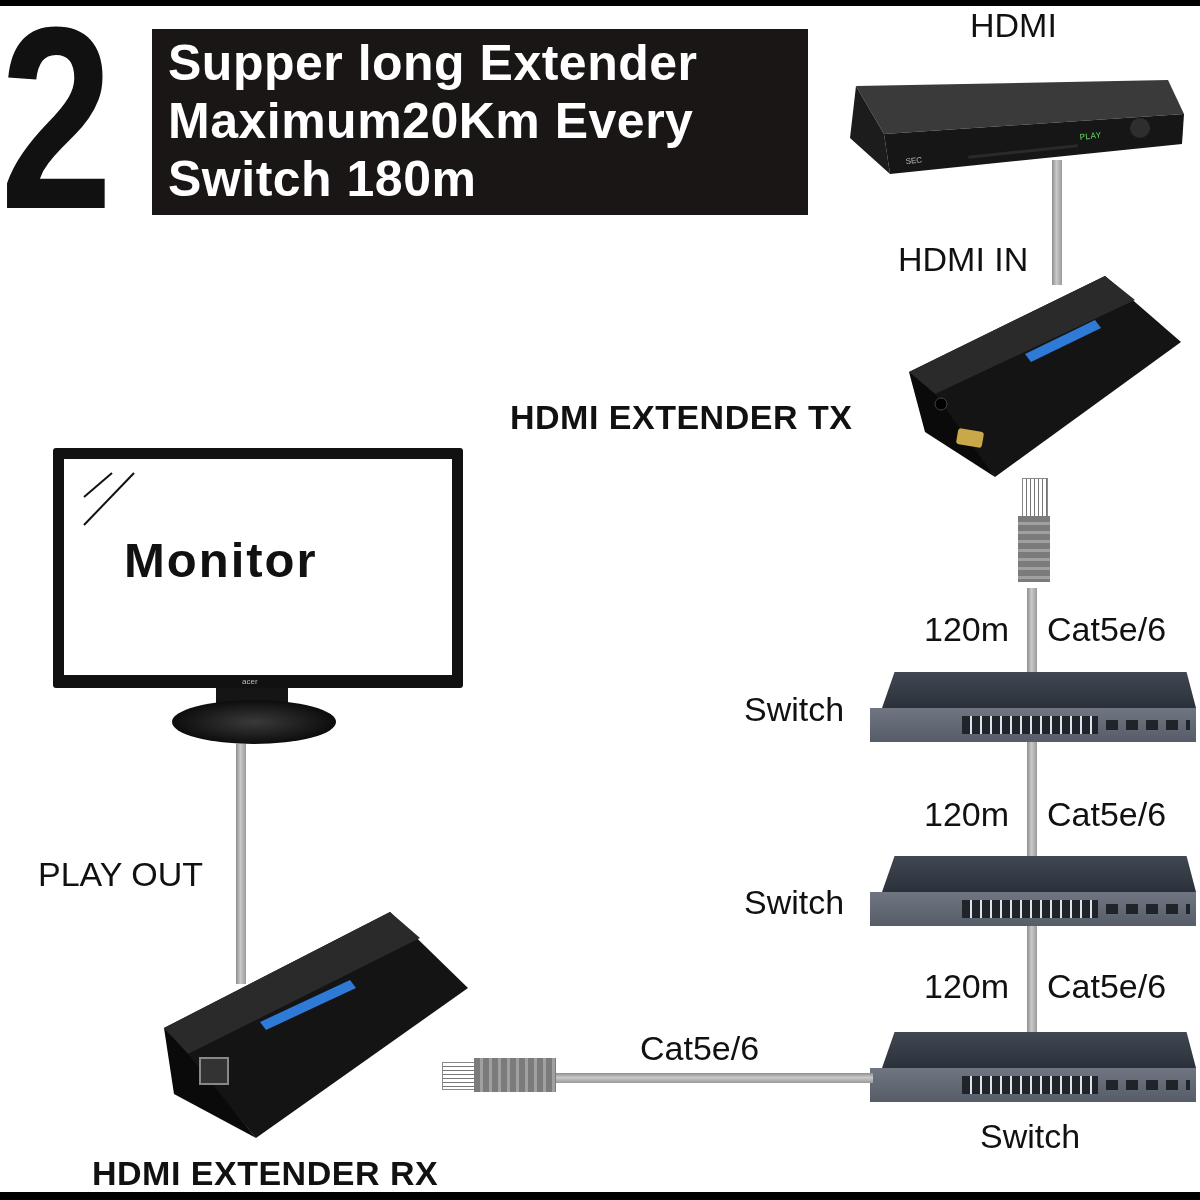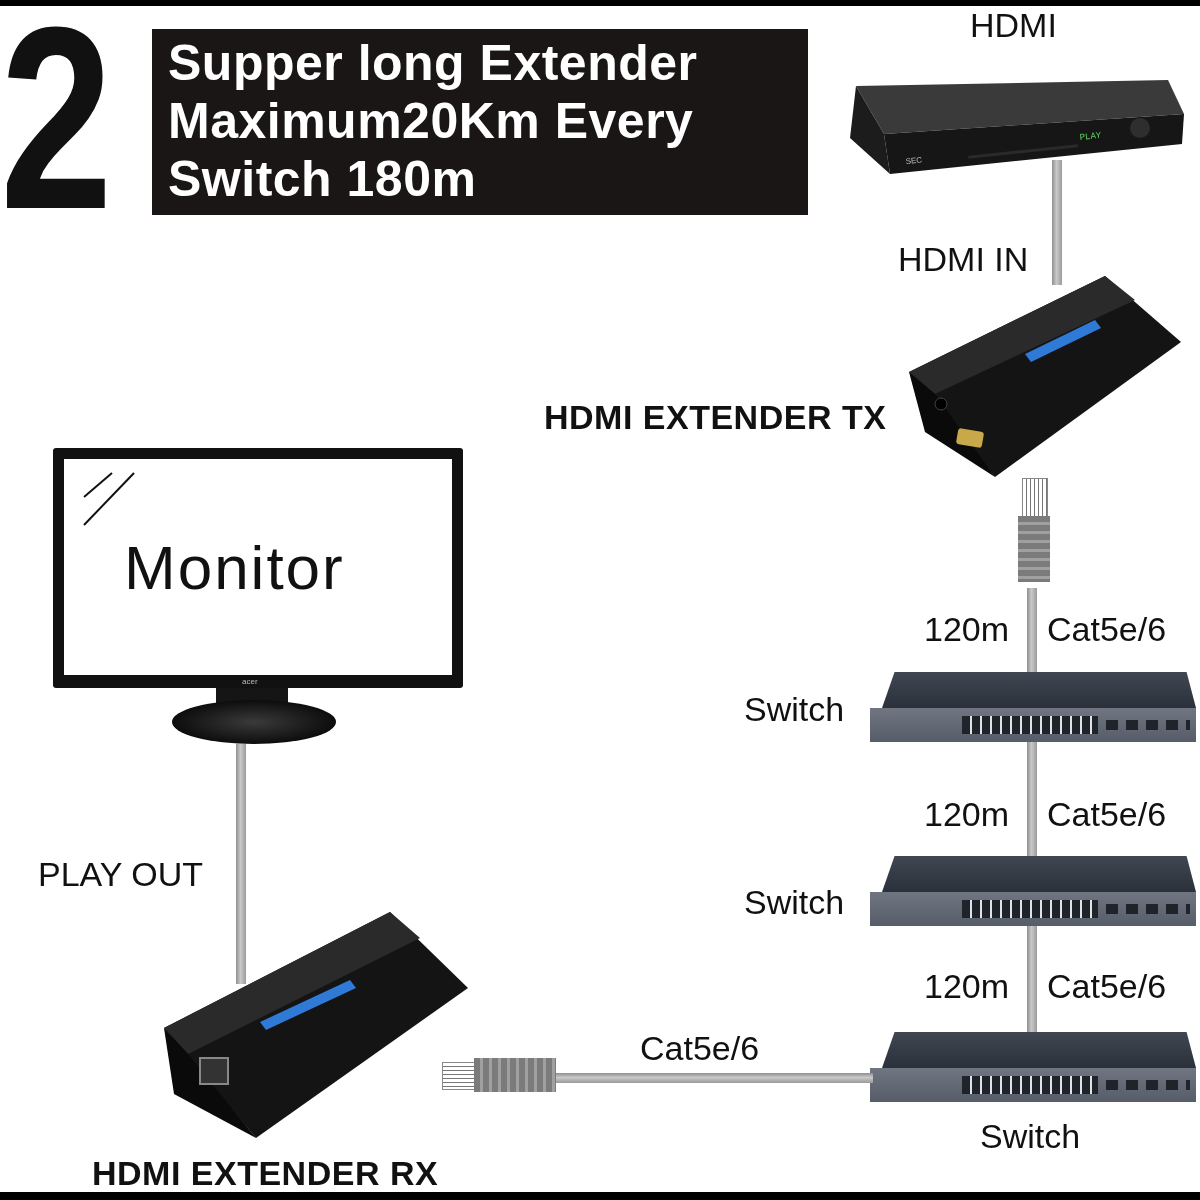--- a/index.html
+++ b/index.html
@@ -18,21 +18,21 @@
   .player{left:848px;top:78px;width:336px;height:96px;}
   
   .switch{width:326px;height:70px;}
   .sw-top{position:absolute;left:12px;top:0;width:314px;height:36px;background:linear-gradient(180deg,#404752,#2b313a);clip-path:polygon(4% 0,97% 0,100% 100%,0 100%);}
   .sw-front{position:absolute;left:0;top:36px;width:326px;height:34px;background:linear-gradient(180deg,#6f7681,#565d68);}
   .sw-ports{position:absolute;left:92px;top:44px;width:136px;height:18px;background:repeating-linear-gradient(90deg,#1f232a 0 8px,#dfe3e8 8px 10px);}
   .sw-ports2{position:absolute;left:236px;top:48px;width:84px;height:10px;background:repeating-linear-gradient(90deg,#1f232a 0 12px,transparent 12px 20px);}
   
   .mon-frame{left:53px;top:448px;width:410px;height:240px;background:#111;border-radius:3px;}
   .mon-screen{left:64px;top:459px;width:388px;height:216px;background:#fff;}
-  .mon-text{left:124px;top:532px;font-size:62px;font-weight:normal;color:#111;letter-spacing:2px;}
+  .mon-text{left:124px;top:532px;font-size:49px;font-weight:bold;color:#111;letter-spacing:2px;}
   .mon-neck{left:216px;top:688px;width:72px;height:20px;background:#151515;}
   .mon-base{left:172px;top:700px;width:164px;height:44px;background:radial-gradient(ellipse at center,#3a3a3a,#0d0d0d 70%);border-radius:50%;}
   .mon-brand{left:242px;top:677px;font-size:8px;color:#bbb;}
   .rj-tip{background:repeating-linear-gradient(90deg,#fff 0 3px,#777 3px 4px);border:1px solid #888;}
   .rj-body{background:linear-gradient(90deg,#777,#9a9a9a 50%,#777);}
 </style>
 </head>
 <body>
 
 <div class="abs topbar"></div>
@@ -52,21 +52,21 @@
     <polygon points="8,8 36,56 42,96 2,60" fill="#1c1c1c"></polygon>
     <polygon points="36,56 336,36 334,66 42,96" fill="#161616"></polygon>
     <rect x="120" y="72" width="110" height="3" fill="#2a2a2a" transform="rotate(-6 175 73)"></rect>
     <circle cx="292" cy="50" r="10" fill="#2e2e2e"></circle>
     <text x="232" y="62" fill="#5fd35f" font-size="9" font-family="Liberation Mono, monospace" transform="rotate(-6 232 62)">PLAY</text>
     <text x="58" y="86" fill="#bbb" font-size="8" font-family="Liberation Sans, sans-serif" transform="rotate(-6 58 86)">SEC</text>
   </svg>
 </div>
 
 <div class="abs label" style="left:898px;top:242px;">HDMI IN</div>
-<div class="abs blabel" style="left:544px;top:400px;">HDMI EXTENDER TX</div>
+<div class="abs blabel" style="left:510px;top:400px;">HDMI EXTENDER TX</div>
 <div class="abs" style="left:905px;top:272px;width:280px;height:210px;">
   <svg width="280" height="210" viewBox="0 0 280 210">
     <polygon points="4,100 200,4 276,70 90,205" fill="#141414"></polygon>
     <polygon points="4,100 200,4 230,28 30,122" fill="#2a2a2a"></polygon>
     <polygon points="4,100 30,122 90,205 20,160" fill="#0a0a0a"></polygon>
     <polygon points="120,82 190,48 196,56 126,90" fill="#2f7ad6"></polygon>
     <rect x="52" y="158" width="26" height="16" rx="3" fill="#c9a84a" transform="rotate(10 65 166)"></rect>
     <circle cx="36" cy="132" r="6" fill="#000" stroke="#444"></circle>
   </svg>
 </div>

